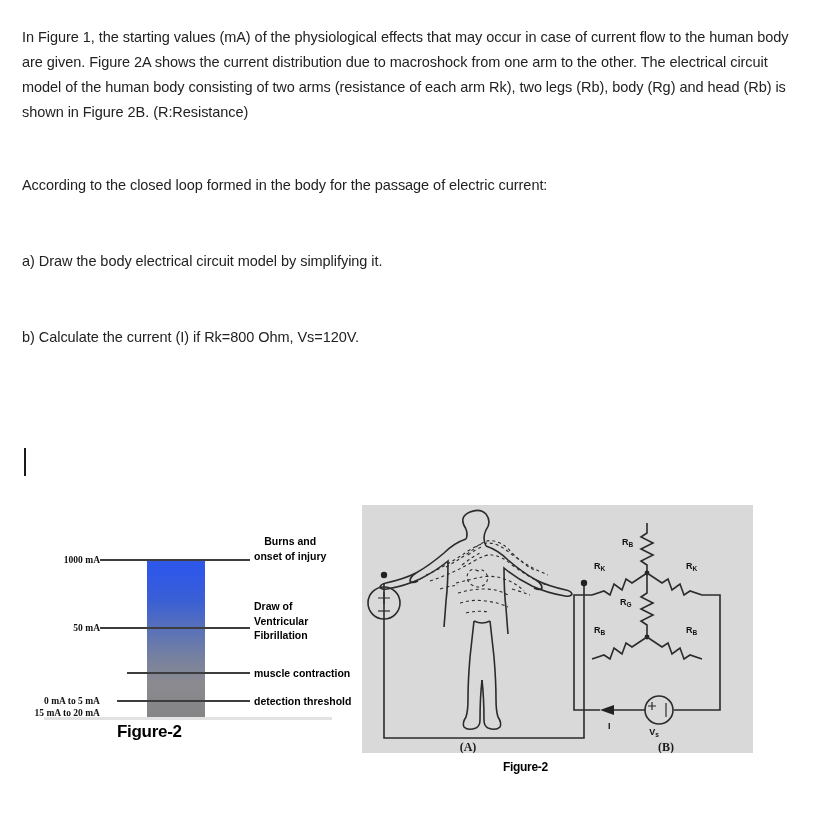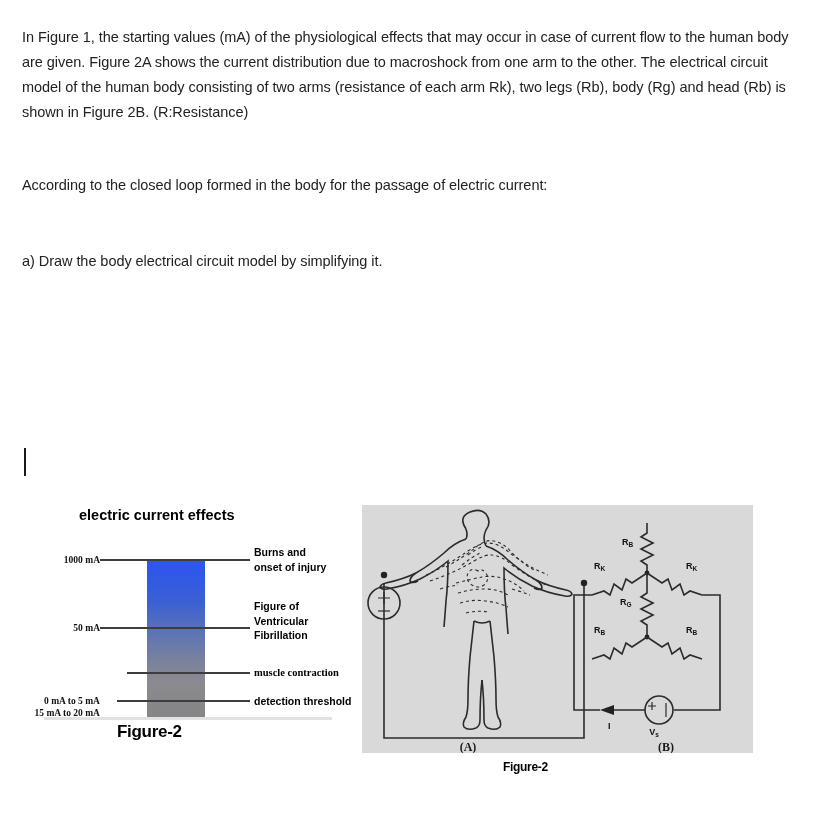--- a/index.html
+++ b/index.html
@@ -135,56 +135,56 @@
 <body>
 
 <div class="page">
 
   <p class="qtext" id="para-intro">In Figure 1, the starting values (mA) of the physiological effects that may occur in case of current flow to the human body are given. Figure 2A shows the current distribution due to macroshock from one arm to the other. The electrical circuit model of the human body consisting of two arms (resistance of each arm Rk), two legs (Rb), body (Rg) and head (Rb) is shown in Figure 2B. (R:Resistance)</p>
 
   <p class="qtext" id="para-a">a) Draw the body electrical circuit model by simplifying it.</p>
 
   <p class="qtext" id="para-loop">According to the closed loop formed in the body for the passage of electric current:</p>
 
+  <p class="qtext" id="para-b">b) Calculate the current (I) if Rk=800 Ohm, Vs=120V.</p>
 
 
   <div class="caret"></div>
 
   <div id="figure1">
 
-    <div id="fig1-title">electric current effects</div>
 
     <div class="f1-bar"></div>
 
     <div>
       <div class="f1-ltext" style="top:60px;">1000 mA</div>
       <div class="f1-line left" style="top:59px;"></div>
       <div class="f1-line right" style="top:59px;"></div>
-      <div class="f1-rtext" style="top:45px;">
+      <div class="f1-rtext" style="top:34px;text-align:center;">
         <div>Burns and</div>
         <div>onset of injury</div>
       </div>
     </div>
 
     <div>
       <div class="f1-ltext" style="top:128px;">50 mA</div>
       <div class="f1-line left" style="top:127px;"></div>
       <div class="f1-line right" style="top:127px;"></div>
       <div class="f1-rtext" style="top:99px;">
-        <div>Figure of</div>
+        <div>Draw of</div>
         <div>Ventricular</div>
         <div>Fibrillation</div>
       </div>
     </div>
 
     <div>
       <div class="f1-ltext" style="top:178px;margin-top:35px;">15 mA to 20 mA</div>
       <div class="f1-line left" style="top:172px;left:105px;width:93px;"></div>
       <div class="f1-line right" style="top:172px;"></div>
-      <div class="f1-rtext" style="top:166px;font-family:Liberation Serif, serif;">
+      <div class="f1-rtext" style="top:166px;">
         <div>muscle contraction</div>
       </div>
     </div>
 
     <div>
       <div class="f1-ltext" style="top:201px;">0 mA to 5 mA</div>
       <div class="f1-line left" style="top:200px;left:95px;width:103px;"></div>
       <div class="f1-line right" style="top:200px;"></div>
       <div class="f1-rtext" style="top:194px;">
         <div>detection threshold</div>

